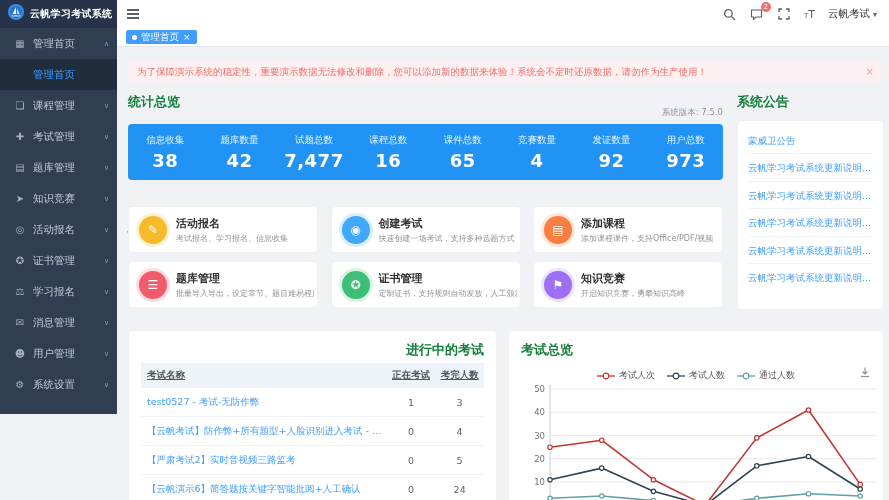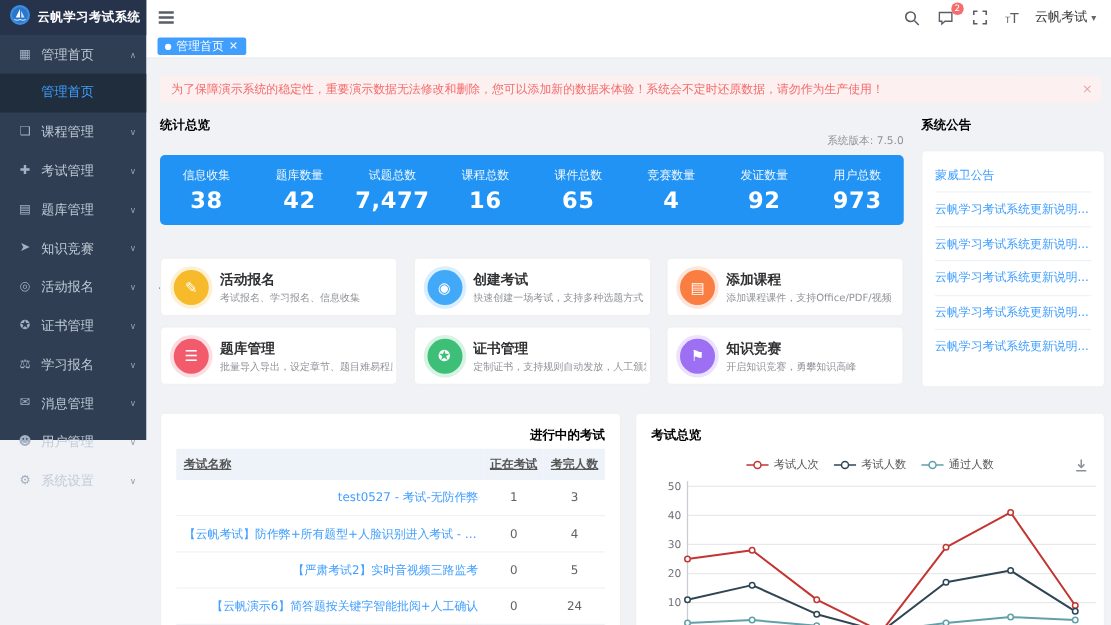--- a/index.html
+++ b/index.html
@@ -9,21 +9,21 @@
     --stat-bar-bg:#2193f5;
     --alert-bg:#fdf0f0;
     --alert-text:#f56c6c;
     --link:#409eff;
   }
   *{margin:0;padding:0;box-sizing:border-box;}
   html,body{font-family:"DejaVu Sans","Liberation Sans",sans-serif;}
   #screen{position:relative;width:889px;height:500px;overflow:hidden;background:#f0f2f5;}
 
   
-  #sidebar{position:absolute;left:0;top:0;width:117px;height:352px;background:var(--sidebar-bg);z-index:5;}
+  #sidebar{position:absolute;left:0;top:0;width:117px;height:414px;background:var(--sidebar-bg);z-index:5;}
   #logo-row{display:flex;align-items:center;gap:6px;height:28px;padding-left:8px;background:#26334a;}
   #logo-row .brand{color:#fff;font-size:10px;font-weight:bold;letter-spacing:.3px;}
   .menu-item{display:flex;align-items:center;height:31px;padding:0 8px 0 13px;color:#bfcbd9;font-size:10.5px;cursor:pointer;}
   .menu-item .mi-icon{width:14px;font-size:10px;color:#a3b1c2;margin-right:6px;text-align:center;}
   .menu-item .mi-label{flex:1;}
   .menu-item .mi-chevron{font-size:7px;color:#8fa0b3;}
   .submenu-item{height:31px;line-height:31px;padding-left:33px;font-size:10.5px;color:#cfd8e3;background:var(--sidebar-active-bg);cursor:pointer;}
   .submenu-item.active{color:var(--accent);}
 
   
@@ -42,21 +42,21 @@
   #tabbar{position:absolute;left:117px;top:28px;width:772px;height:19px;background:#fff;border-bottom:1px solid #e4e7ed;display:flex;align-items:center;z-index:4;}
   .tab{display:flex;align-items:center;gap:4px;margin-left:9px;background:var(--accent);color:#fff;font-size:9.5px;height:14px;padding:0 6px;border-radius:2px;cursor:pointer;}
   .tab .dot{width:5px;height:5px;border-radius:50%;background:#fff;}
   .tab .tab-close{font-size:9px;line-height:1;cursor:pointer;}
 
   
   #content{position:absolute;left:117px;top:47px;width:772px;height:453px;overflow:hidden;}
   #alert{position:absolute;left:11px;right:8px;top:14px;height:21px;background:var(--alert-bg);color:var(--alert-text);font-size:9.5px;line-height:21px;padding:0 22px 0 9px;border-radius:2px;white-space:nowrap;overflow:hidden;}
   #alert-close{position:absolute;right:7px;top:0;color:#e3a6a6;cursor:pointer;font-size:10px;}
 
-  .sec-title{font-size:10px;font-weight:bold;color:#000000;}
+  .sec-title{font-size:13px;font-weight:bold;color:#15803d;}
   #stats-title{position:absolute;left:11px;top:46px;}
   #stats-version{position:absolute;left:11px;top:60px;width:595px;text-align:right;font-size:8.5px;color:#909399;}
   #stat-bar{position:absolute;left:11px;top:77px;width:595px;height:56px;background:var(--stat-bar-bg);border-radius:4px;display:flex;align-items:center;}
   .stat-col{flex:1;text-align:center;color:#fff;}
   .stat-label{font-size:9.5px;opacity:.92;margin-bottom:3px;}
   .stat-value{font-size:18px;font-weight:bold;letter-spacing:.5px;}
 
   #quick-title{position:absolute;left:11px;top:141px;margin-top:36px;}
   #quick-grid{position:absolute;left:11px;top:159px;width:595px;display:grid;grid-template-columns:repeat(3,190px);grid-auto-rows:47px;gap:8px 12.5px;}
   .quick-card{background:#fff;border-radius:4px;border:1px solid #f0f0f0;display:flex;align-items:center;padding:0 10px;cursor:pointer;}
@@ -69,21 +69,21 @@
   .ann-item{display:block;font-size:9.5px;color:var(--link);line-height:1.2;padding:8px 0 7px;border-bottom:1px solid #f0f2f5;white-space:nowrap;overflow:hidden;text-overflow:ellipsis;cursor:pointer;}
   .ann-item:last-child{border-bottom:none;}
 
   .panel{position:absolute;background:#fff;border-radius:4px;border:1px solid #f0f0f0;}
   #exam-card{left:11px;top:283px;width:369px;height:230px;padding:10px 12px;}
   #exam-title{margin-bottom:4px;text-align:right;}
   #exam-table{width:100%;border-collapse:collapse;}
   #exam-table th{background:#eef3f9;font-size:9.5px;color:#555;font-weight:bold;padding:6px 4px;text-align:center;text-decoration:underline;}
   #exam-table th:first-child{text-align:left;padding-left:6px;}
   #exam-table td{font-size:9.5px;color:#606266;text-align:center;padding:7.5px 4px;border-bottom:1px solid #f0f2f5;}
-  #exam-table td.exam-name{text-align:right;color:var(--link);padding-left:6px;cursor:pointer;white-space:nowrap;overflow:hidden;max-width:232px;text-overflow:ellipsis;}
+  #exam-table td.exam-name{text-align:left;color:var(--link);padding-left:6px;cursor:pointer;white-space:nowrap;overflow:hidden;max-width:232px;text-overflow:ellipsis;}
 
   #chart-card{left:391px;top:283px;width:376px;height:230px;padding:10px 12px;}
   #chart-legend{display:flex;justify-content:center;gap:12px;margin-top:10px;}
   .legend-item{display:flex;align-items:center;gap:4px;font-size:9px;color:#555;cursor:pointer;}
   #chart-download{position:absolute;right:12px;top:32px;cursor:pointer;}
   #chart-box{position:absolute;left:0;top:52px;width:376px;height:200px;}
   #chart-box svg{display:block;}
   .tick-label{font-size:8.5px;fill:#6e7079;}
 </style>
 </head>

